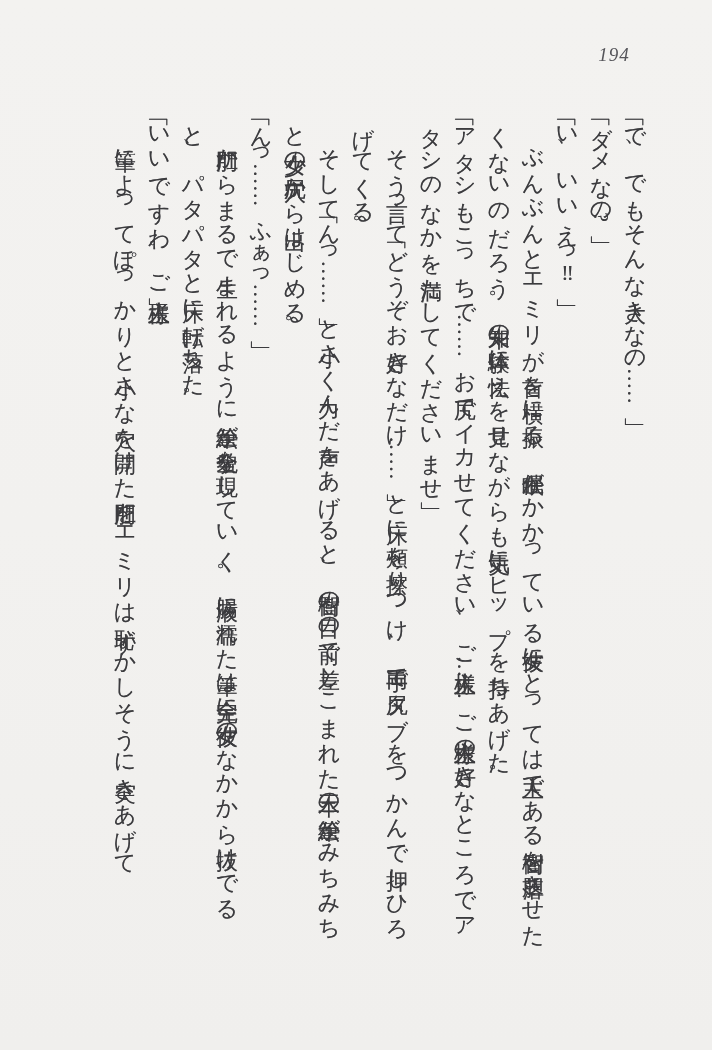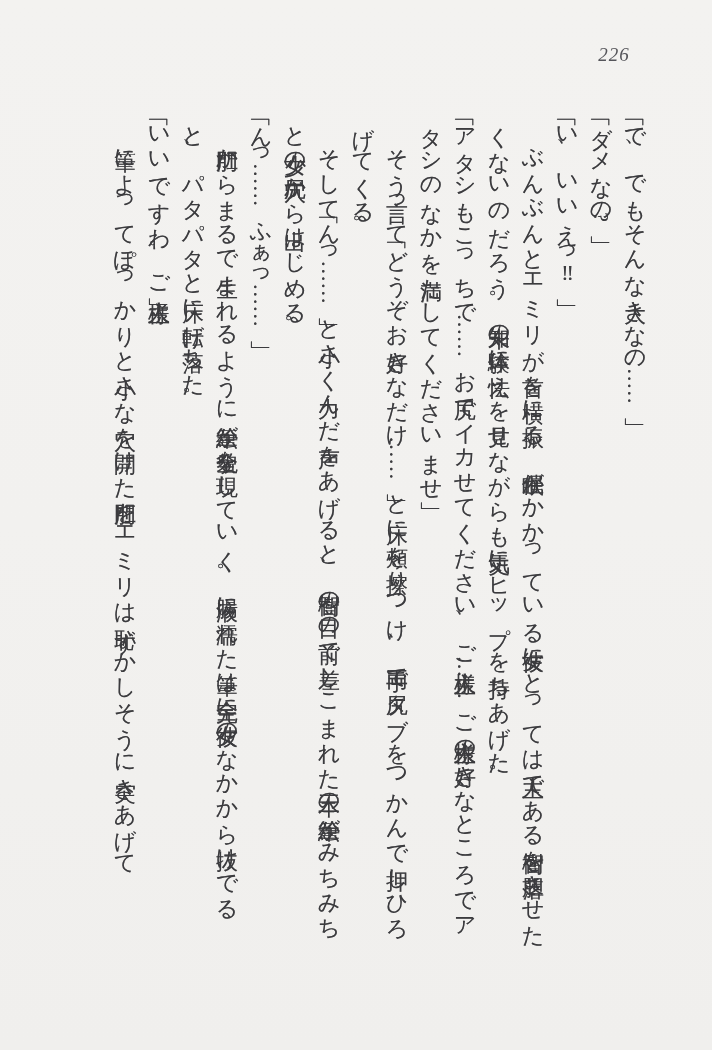--- a/index.html
+++ b/index.html
@@ -50,21 +50,21 @@
   }
   .text-block p.indent {
     text-indent: 1em;
   }
 </style>
 </head>
 <body>
 
 <div class="page">
 
-  <div class="page-number">226</div>
+  <div class="page-number">194</div>
 
   <div class="text-block">
     <p>「で、でもそんな大きなの……」</p>
     <p>「ダメなの?」</p>
     <p>「い、いいえっ‼」</p>
     <p class="indent">ぶんぶんとエミリが首を横に振る。催眠がかかっている彼女にとっては主人である智樹を落胆させたくないのだろう。未知の体験に怯えを見せながらも気丈にヒップを持ちあげた。</p>
     <p>「アタシもこっちで……お尻でイカせてください、ご主人様……ご主人様の好きなところでアタシのなかを満たしてくださいませ」</p>
     <p class="indent">そう言って「どうぞお好きなだけ……」と床に頰を擦りつけ、両手で尻タブをつかんで押しひろげてくる。</p>
     <p class="indent">そして「んっ……」と小さく力んだ声をあげると、智樹の目の前で差しこまれた三本の絵筆がみちみちと少女の尻穴から出はじめる。</p>
     <p>「んっ……ふぁっ……」</p>

